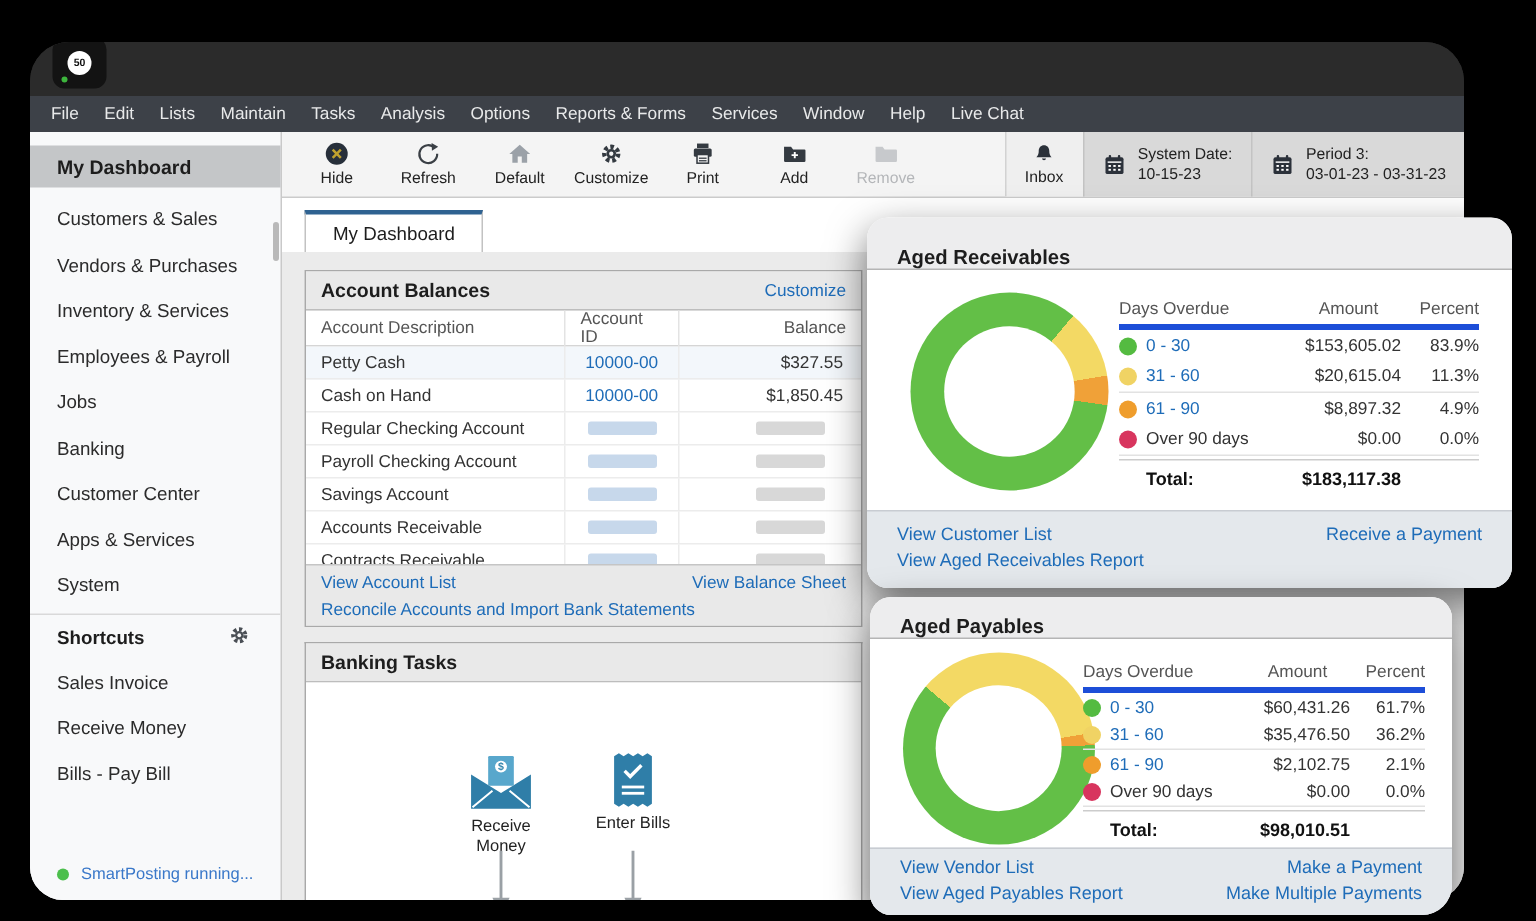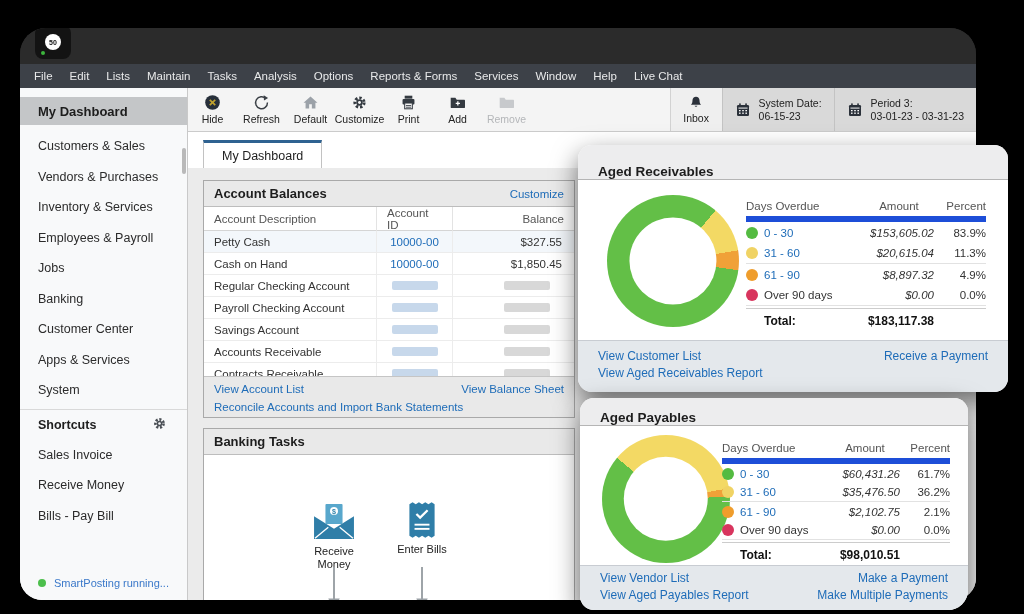--- a/index.html
+++ b/index.html
@@ -35,21 +35,21 @@
              font-size:12.5px; font-weight:bold; color:#1d1d1d; padding-left:28px; }
   .tri-right { width:0; height:0; border-left:8px solid #222; border-top:6px solid transparent; border-bottom:6px solid transparent; }
   .sb-status { position:absolute; left:18px; bottom:11px; display:flex; align-items:center; gap:8px; }
   .sb-status .gdot { width:8px; height:8px; border-radius:50%; background:#4cbf4c; }
   .sb-status .txt { font-size:11px; color:#3a78c9; }
 
   
   .content { flex:1; display:flex; flex-direction:column; min-width:0; }
 
   .toolbar { height:44px; background:#f4f4f4; border-bottom:1px solid #cbcbcb; display:flex; align-items:stretch; }
-  .tb-btn { width:49px; display:flex; flex-direction:column; align-items:center; justify-content:center; gap:2px; cursor:default; }
+  .tb-btn { width:49px; display:flex; flex-direction:column; align-items:center; justify-content:center; gap:2px; cursor:default;margin-left:12px; }
   .tb-btn svg { width:17px; height:17px; }
   .tb-btn .lbl { font-size:10.5px; color:#222; }
   .tb-btn.disabled .lbl { color:#b4b6b9; }
   .tb-spacer { flex:1; }
   .tb-inbox { width:52px; border-left:1px solid #d2d2d2; display:flex; flex-direction:column; align-items:center; justify-content:center; gap:1px; background:#efefef; }
   .tb-inbox svg { width:16px; height:16px; }
   .tb-inbox .lbl { font-size:10.5px; color:#222; }
   .tb-date { display:flex; align-items:center; gap:8px; background:#d9d9d9; border-left:1px solid #c3c3c3; padding:0 12px; }
   .tb-date svg { width:16px; height:16px; flex:none; }
   .tb-date .l1 { font-size:10.5px; color:#222; line-height:13px; white-space:nowrap; }
@@ -100,26 +100,26 @@
   .card-foot { position:absolute; left:0; right:0; bottom:0; background:#e4e8ec; border-top:1px solid #c8ccd2;
                display:flex; justify-content:space-between; padding:8px 20px 6px 20px; }
   .card-foot .col { display:flex; flex-direction:column; gap:3px; }
   .card-foot .col.right { align-items:flex-end; }
   .card-foot a.link { font-size:12px; }
   .donut { position:absolute; border-radius:50%; }
   .donut .hole { position:absolute; left:50%; top:50%; transform:translate(-50%,-50%); width:66%; height:66%; border-radius:50%; background:#fff; }
 
   .legend { position:absolute; }
   .lg-head { display:grid; grid-template-columns:118px 1fr 52px; font-size:11.5px; color:#555;
-             border-bottom:6px solid #1d4ed8; padding-bottom:4px; }
+             border-bottom:4px solid #1d4ed8; padding-bottom:4px; }
   .lg-head .a { text-align:center; } .lg-head .p { text-align:right; }
   .lg-row { display:grid; grid-template-columns:18px 100px 1fr 52px; align-items:center; height:21px; font-size:11.5px; color:#333; }
   .lg-row.sep { border-bottom:1px solid #e2e2e2; }
   .lg-row .dot { width:12px; height:12px; border-radius:50%; }
-  .lg-row .amt { text-align:right;font-style:italic; } .lg-row .pct { text-align:right; }
+  .lg-row .amt { text-align:right; } .lg-row .pct { text-align:right; }
   .lg-total { display:grid; grid-template-columns:18px 100px 1fr 52px; align-items:center; height:24px;
               border-top:1px solid #ccc; margin-top:2px; font-size:12px; color:#111; }
   .lg-total .tl { font-weight:bold; } .lg-total .amt { text-align:right; font-weight:bold; }
 
   #recv-card { left:578px; top:145px; width:430px; height:247px; }
   #recv-card .card-head { height:35px; }
   #recv-card .donut { left:29px; top:50px; width:132px; height:132px; }
   #recv-card .legend { right:22px; top:55px; width:240px; }
   #recv-card .card-foot { height:52px; }
 
@@ -269,21 +269,21 @@
                   <rect x="5" y="10" width="2" height="1.6"></rect>
                   <rect x="9" y="10" width="2" height="1.6"></rect>
                   <rect x="13" y="10" width="2" height="1.6"></rect>
                   <rect x="5" y="13.2" width="2" height="1.6"></rect>
                   <rect x="9" y="13.2" width="2" height="1.6"></rect>
                   <rect x="13" y="13.2" width="2" height="1.6"></rect>
                 </g>
               </svg>
             <div>
               <div class="l1">System Date:</div>
-              <div class="l1">06-15-23</div>
+              <div class="l1">10-15-23</div>
             </div>
           </div>
           <div class="tb-date">
             <svg viewBox="0 0 20 20">
                 <rect x="2.5" y="3.6" width="15" height="14" rx="1.6" fill="#2b313a"></rect>
                 <rect x="5.2" y="1.6" width="2" height="3.4" rx="0.8" fill="#2b313a"></rect>
                 <rect x="12.8" y="1.6" width="2" height="3.4" rx="0.8" fill="#2b313a"></rect>
                 <rect x="4.3" y="7" width="11.4" height="1.2" fill="#fff"></rect>
                 <g fill="#fff">
                   <rect x="5" y="10" width="2" height="1.6"></rect>

